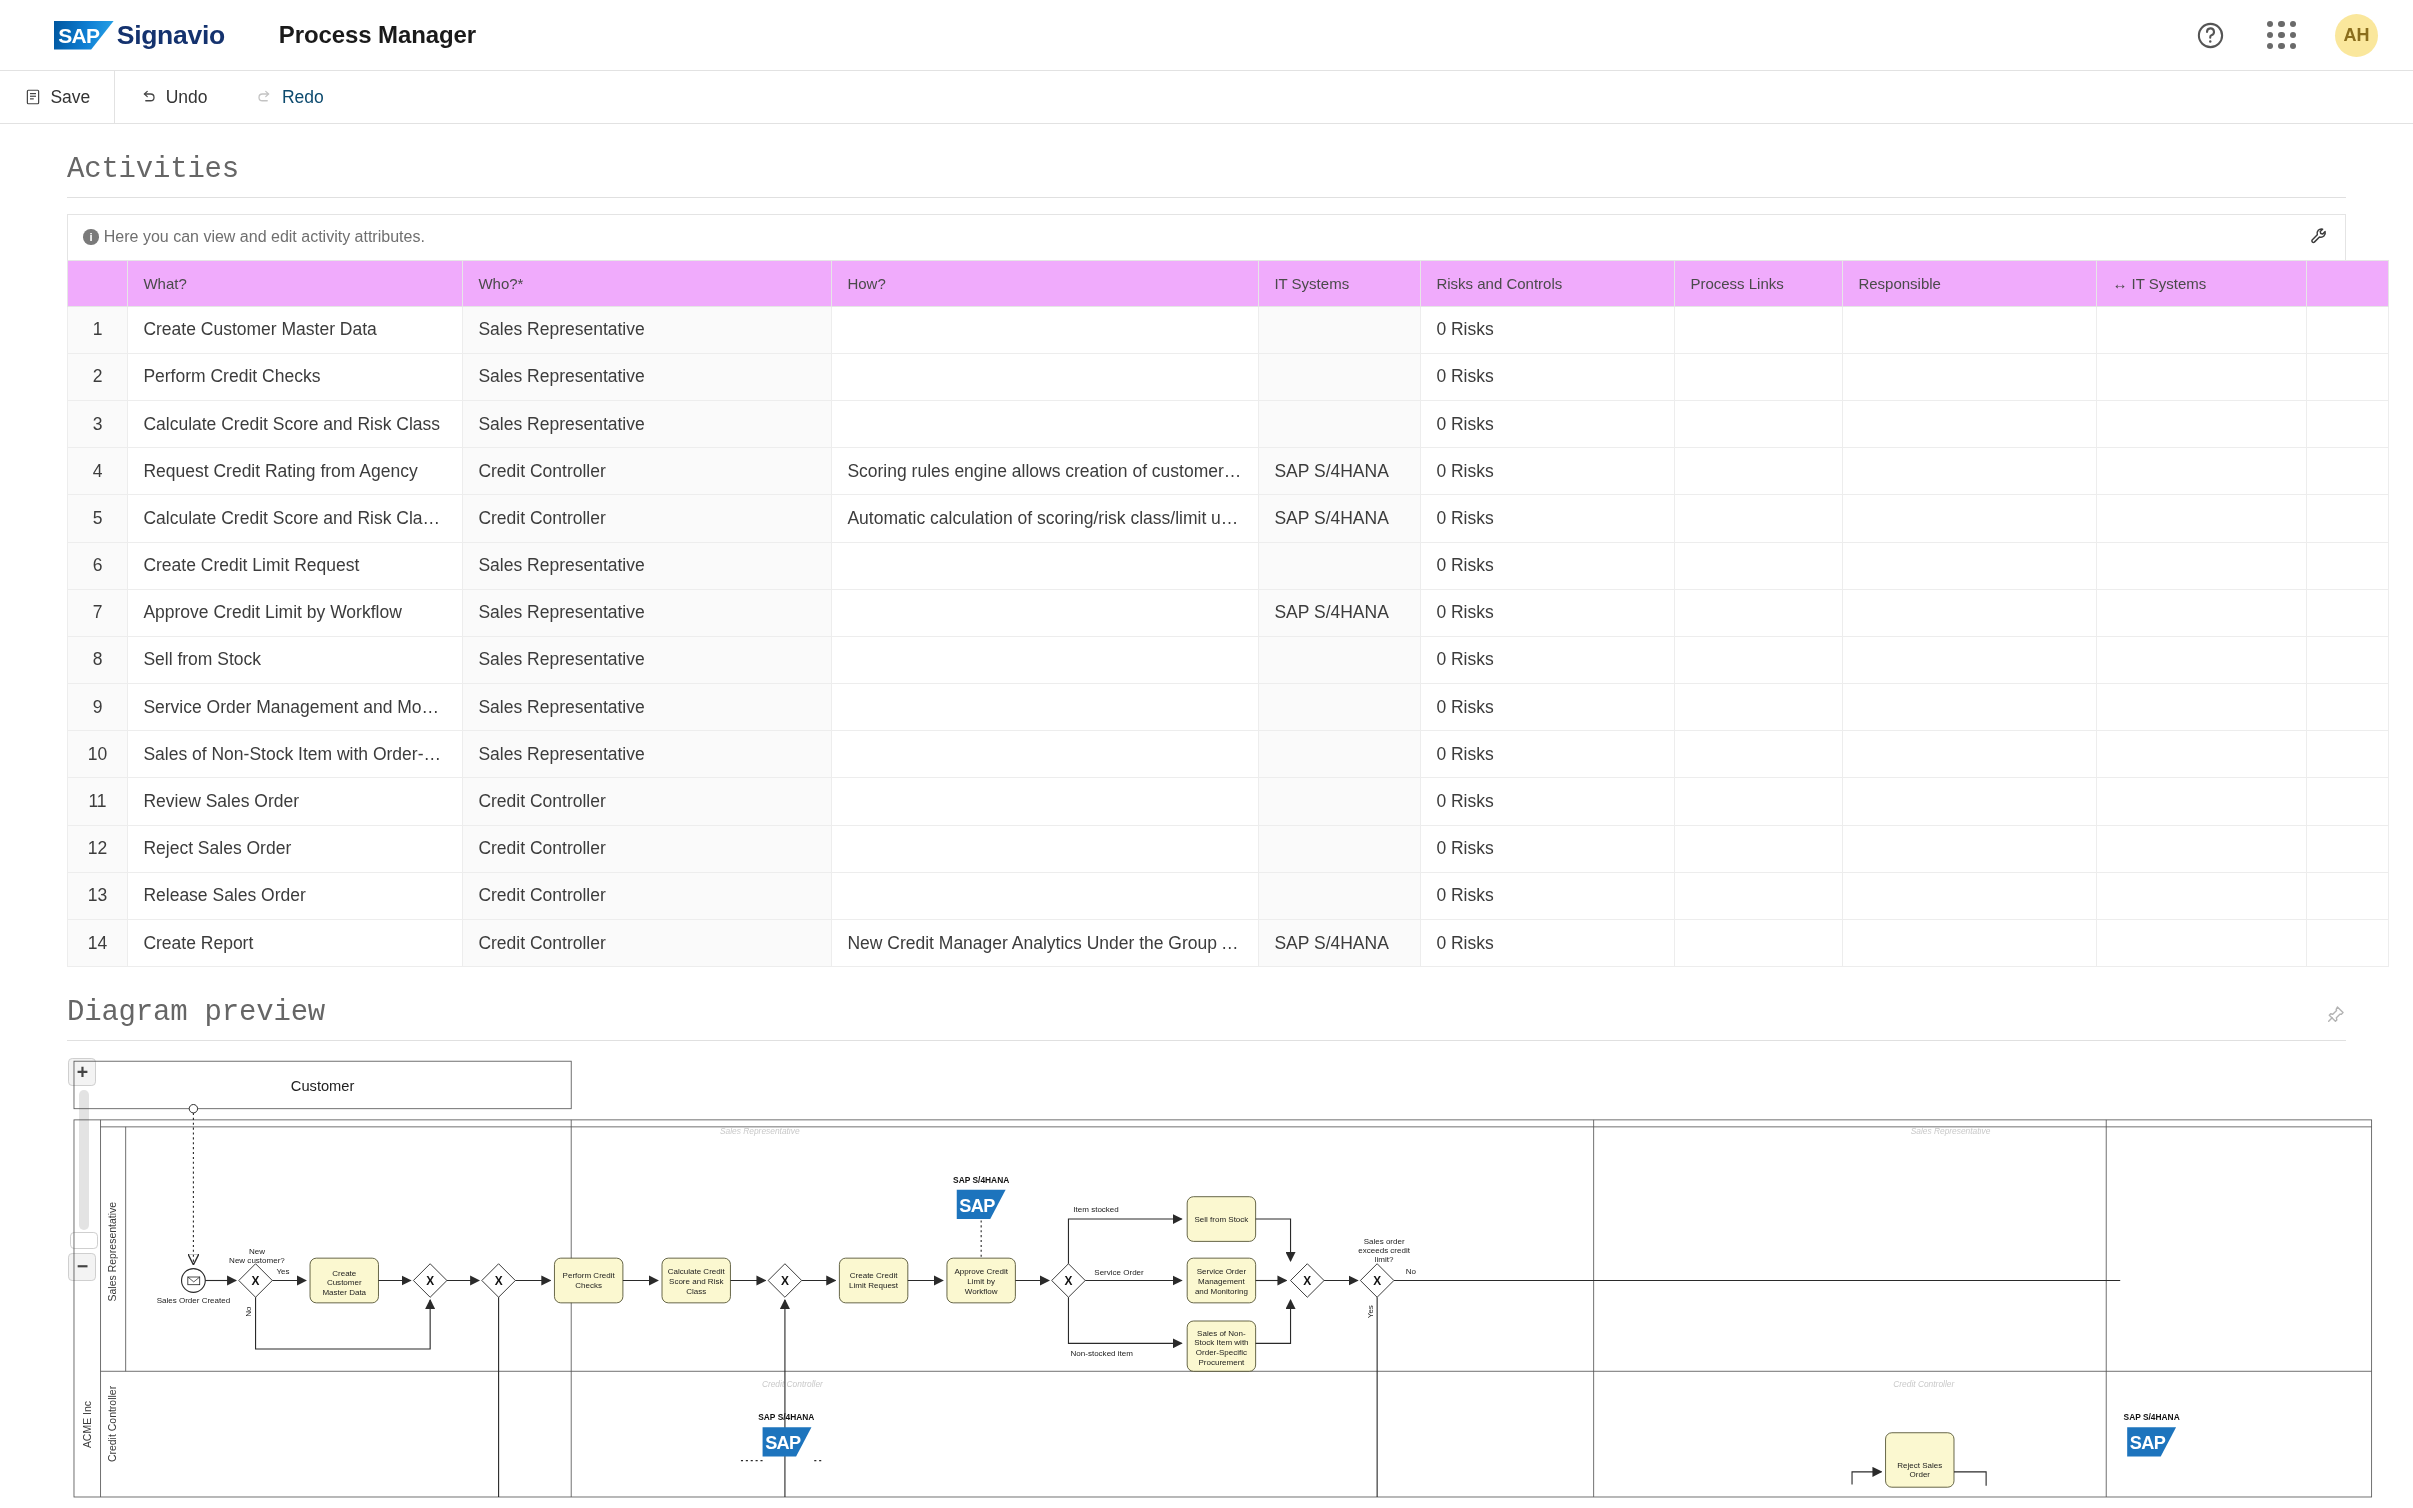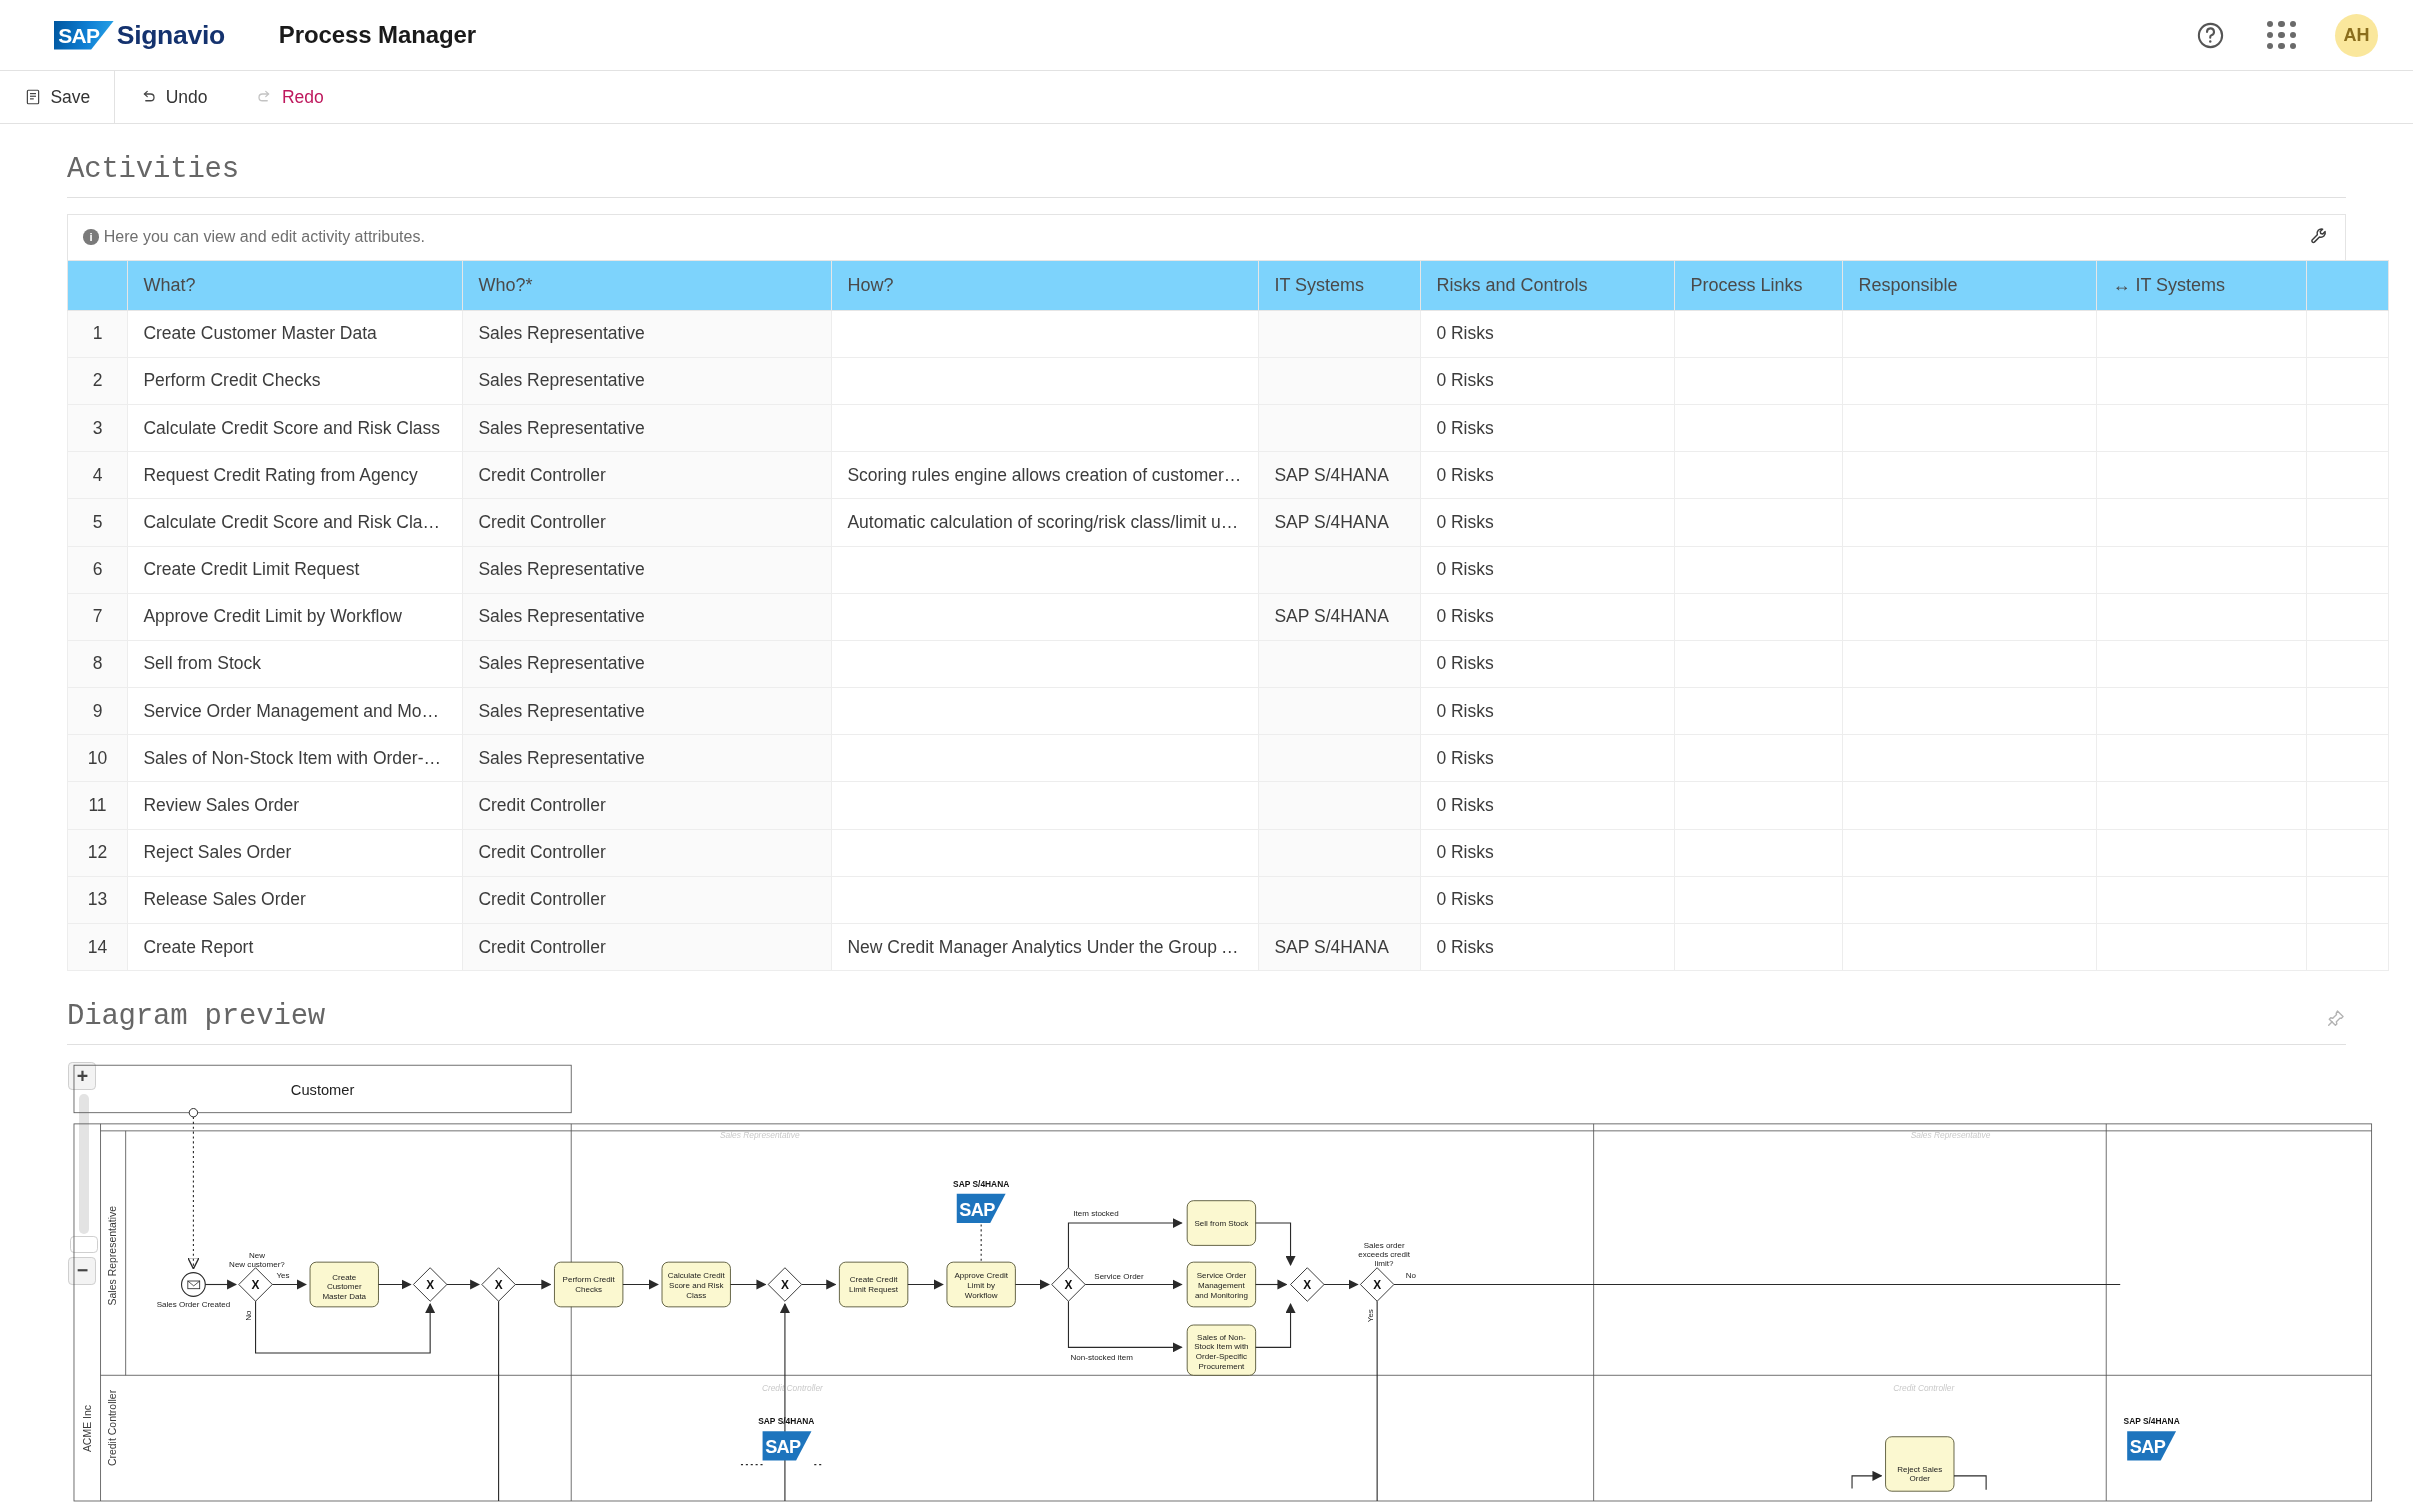--- a/index.html
+++ b/index.html
@@ -62,21 +62,21 @@
     height: 53px; display:flex; align-items:center;
     border-bottom: 0.7px solid #e2e2e2; background:#fff;
   }
   .act-item {
     display:flex; align-items:center; gap:8.4px;
     font-size: 17.5px; color:#333;
     padding: 0 24px; height: 100%;
     cursor:pointer;
   }
   .act-item.first { padding-left: 24px; border-right:0.7px solid #e2e2e2; }
-  .act-item.disabled { color:#be185d; cursor:default; }
+  .act-item.disabled { color:#0c4a6e; cursor:default; }
   .act-ico { width:18px; height:18px; display:flex; align-items:center; justify-content:center; }
 
   
   .content { padding: 0 67px; }
 
   .sec-title {
     font-size: 29px; color:#666; font-weight:400;
     padding-top: 29px; padding-bottom: 11.2px; letter-spacing:-0.2px;
   }
   .sec-head {
@@ -96,22 +96,22 @@
   .info-strip .txt { font-size:16px; color:#6f6f6f; margin-left:5px; }
   .info-strip .tool { margin-left:auto; margin-right:15.4px; cursor:pointer; }
   .info-ico { width:15.4px;height:15.4px;border-radius:50%;background:#7a7a7a;color:#fff;
     font-size:11.2px;display:flex;align-items:center;justify-content:center;font-weight:700;}
 
   
   table.act-table {
     border-collapse: collapse; width: 2279px; table-layout: fixed;
   }
   table.act-table th {
-    background:#7dd3fc; border:0.7px solid #e6e6e6;
-    font-size:18px; font-weight:400; color:#4a4a4a; text-align:left;
+    background:#f0abfc; border:0.7px solid #e6e6e6;
+    font-size:15px; font-weight:400; color:#4a4a4a; text-align:left;
     padding: 14px 15.4px; height: 43px;
   }
   table.act-table td {
     border:0.7px solid #ededed; font-size:17.5px; color:#3c3c3c;
     padding: 12.6px 15.4px; height: 43px;
     white-space:nowrap; overflow:hidden; text-overflow:ellipsis;
   }
   td.c-idx { color:#5a5a5a; text-align:center; background:#fafafa; }
   td.c-who, td.c-it, td.c-risk { color:#8c8c8c; }
   td.c-who, td.c-it { background:#fafafa; }

